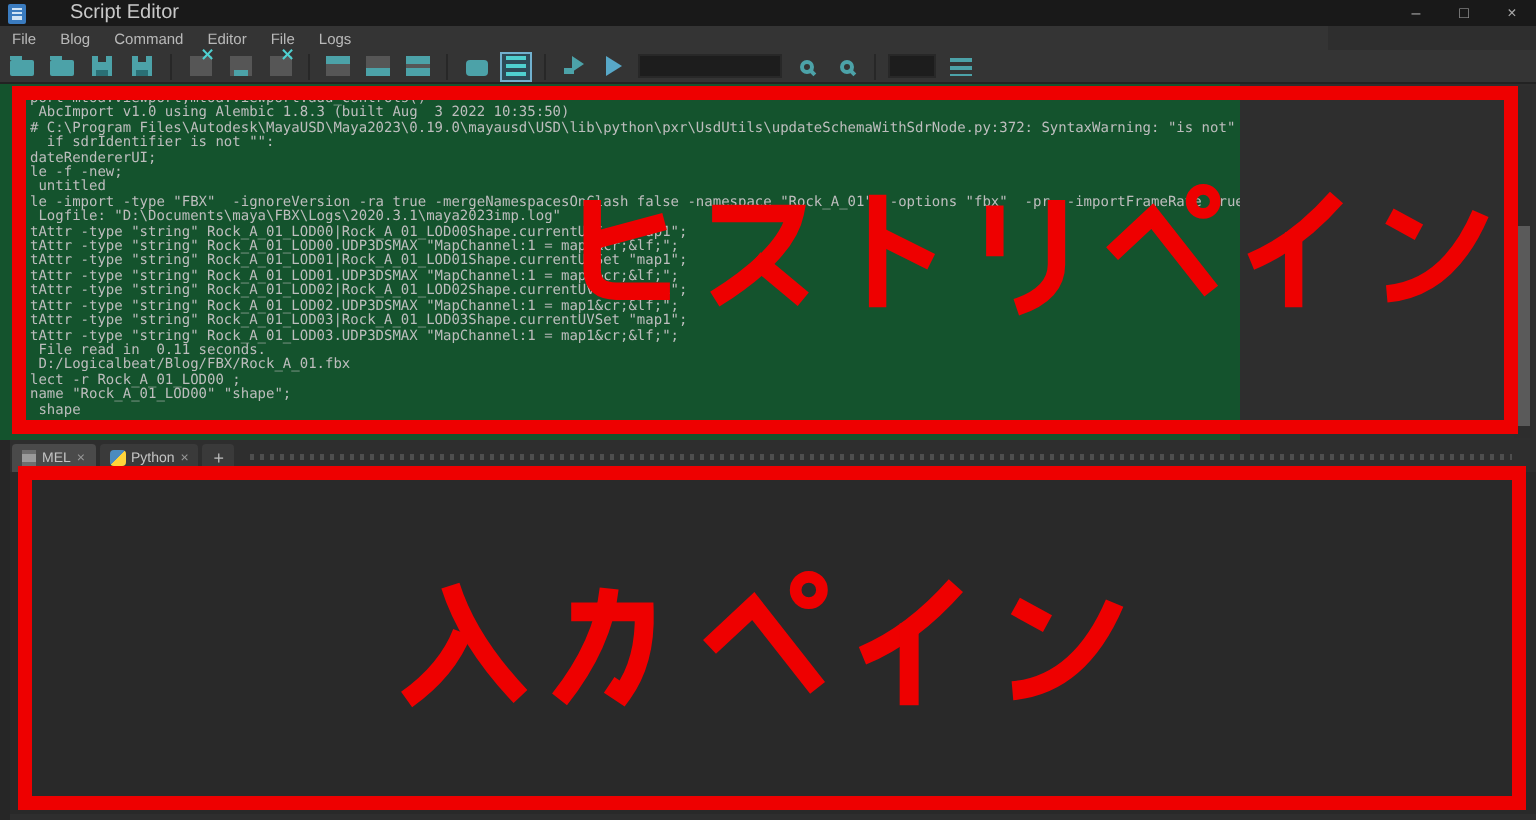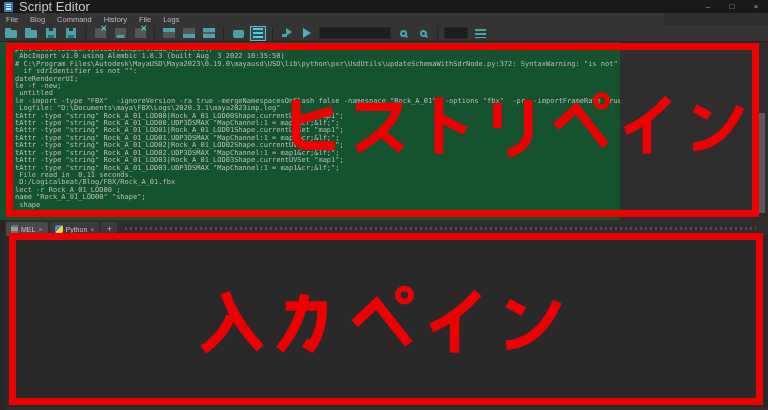--- a/index.html
+++ b/index.html
@@ -6,21 +6,21 @@
   html,body { background:#2e2e2e; }
   .window { position:relative; width:768px; height:410px; background:#2e2e2e; overflow:hidden;
             font-family:"Liberation Sans", sans-serif; }
 
   
   .titlebar { position:absolute; top:0; left:0; width:768px; height:13px; background:#191919;
               display:flex; align-items:center; padding-left:4px; }
   .appicon { width:9px; height:10px; background:#3a7bbf; border-radius:1px; position:relative; }
   .appicon::after { content:""; position:absolute; left:2px; top:2px; width:5px; height:6px;
                     background:linear-gradient(#cfe3f5 0 1px,transparent 1px 2px,#cfe3f5 2px 3px,transparent 3px 4px,#cfe3f5 4px 5px); }
-  .wtitle { color:#c8c8c8; font-size:13px; margin-left:6px; }
+  .wtitle { color:#c8c8c8; font-size:10px; margin-left:22px; }
   .wbtns { position:absolute; right:0; top:0; height:13px; display:flex; }
   .wbtn { width:24px; height:13px; color:#a8a8a8; font-size:8px; line-height:13px; text-align:center; }
 
   
   .menubar { position:absolute; top:13px; left:0; width:664px; height:12px; background:#343434;
              display:flex; align-items:center; padding-left:6px; gap:12px; }
   .menuitem { color:#b9b9b9; font-size:7.5px; }
 
   
   .toolbar { position:absolute; top:25px; left:0; width:768px; height:17px; background:#343434;
@@ -108,21 +108,21 @@
       <span class="wbtn">–</span>
       <span class="wbtn">□</span>
       <span class="wbtn">×</span>
     </span>
   </div>
 
   <div class="menubar">
     <span class="menuitem">File</span>
     <span class="menuitem">Blog</span>
     <span class="menuitem">Command</span>
-    <span class="menuitem">History</span>
+    <span class="menuitem">Editor</span>
     <span class="menuitem">File</span>
     <span class="menuitem">Logs</span>
   </div>
 
   <div class="toolbar">
     <span class="tb" title="open-script">
         <i class="ic folder"></i>
       </span>
     <span class="tb" title="open-script-to-new-tab">
         <i class="ic folder"></i>

